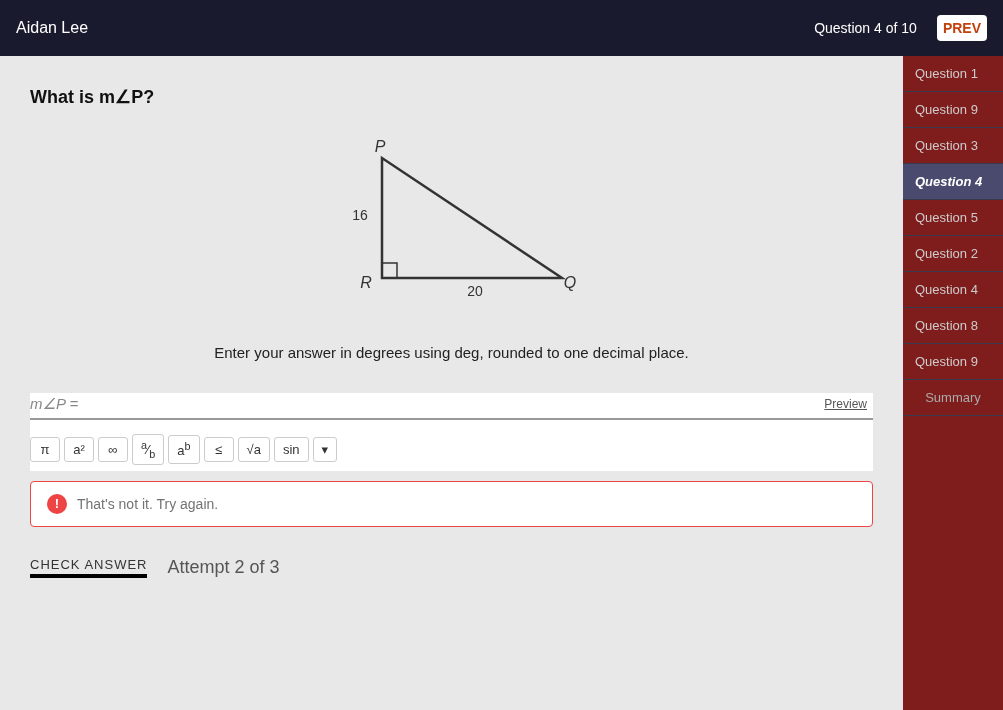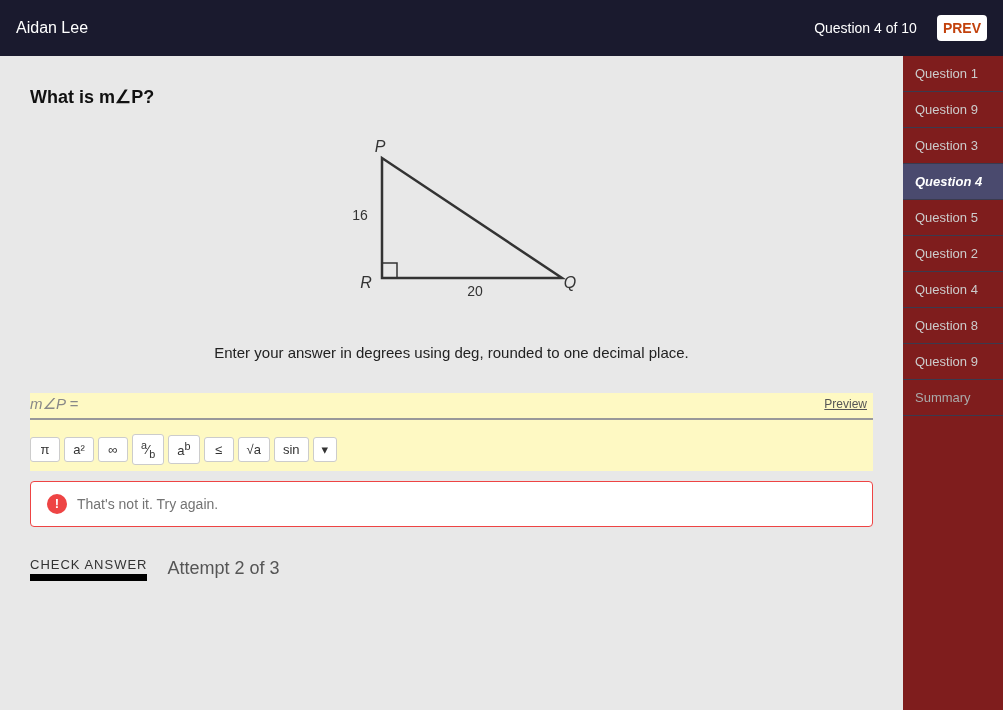--- a/index.html
+++ b/index.html
@@ -82,21 +82,21 @@
 
     .instruction-text {
       font-size: 15px;
       color: #222;
       margin-bottom: 32px;
       text-align: center;
     }
 
     
     .answer-section {
-      background: #fef9c3;
+      background: #ffffff;
       margin-bottom: 10px;
     }
 
     .answer-row {
       display: flex;
       align-items: center;
       gap: 0;
       border-bottom: 2px solid #999;
       padding-bottom: 4px;
       margin-bottom: 8px;
@@ -194,21 +194,21 @@
     .bottom-bar {
       margin-top: 30px;
       display: flex;
       align-items: center;
       gap: 20px;
     }
 
     .check-answer-btn {
       background: transparent;
       border: none;
-      border-bottom: 7px solid #000000;
+      border-bottom: 4px solid #000000;
       font-size: 13px;
       letter-spacing: 1px;
       color: #333;
       cursor: pointer;
       padding-bottom: 2px;
       text-transform: uppercase;
       font-weight: 500;
     }
 
     .attempt-text {
@@ -236,20 +236,21 @@
 
     .sidebar-item.active {
       background: #4a4a6e;
       color: white;
       font-weight: bold;
       font-style: italic;
     }
 
     .sidebar-item.summary {
       color: #aaa;
+      text-align: center;
     }
   </style>
 </head>
 <body>
 
 <div class="top-bar">
   <span class="top-bar-left">Aidan Lee</span>
   <div class="top-bar-right">
     <span>Question 4 of 10</span>
     <button class="prev-btn">PREV</button>

